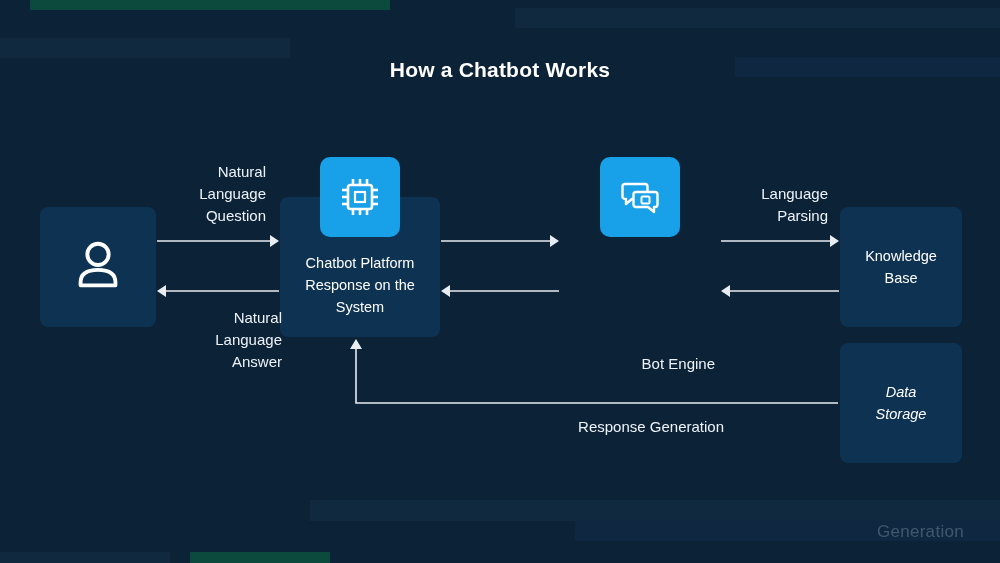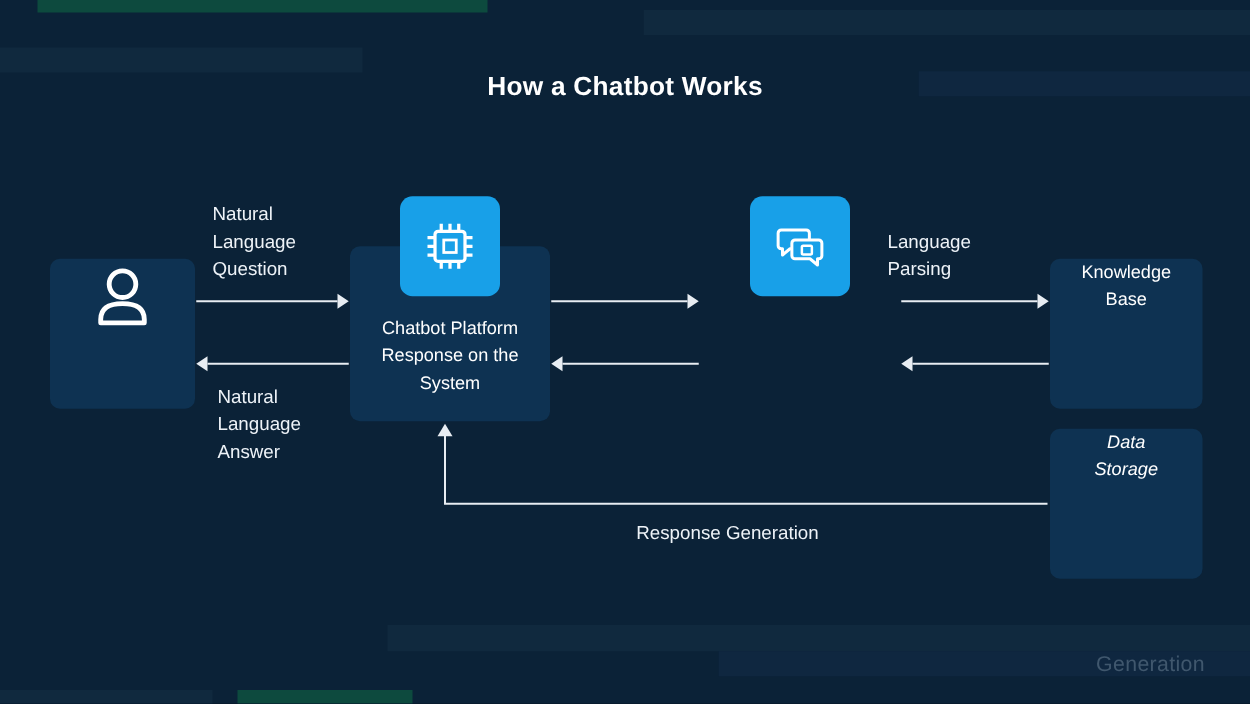--- a/index.html
+++ b/index.html
@@ -15,37 +15,37 @@
   .decor.teal{background:#0d4a3e;}
 
   .title{
     position:absolute;left:0;top:58px;width:100%;margin:0;
     text-align:center;font-size:21px;font-weight:700;color:#ffffff;
     letter-spacing:.2px;
   }
 
   .node{
     position:absolute;background:#0e3252;border-radius:8px;
-    display:flex;align-items:flex-start;justify-content:center;
+    display:flex;align-items:center;justify-content:center;
     text-align:center;color:#ffffff;
   }
   .node .node-label{font-size:14.5px;line-height:22px;}
   .node.big{width:160px;height:140px;align-items:flex-start;}
   .node.big .inner{padding-top:55px;width:100%;display:flex;justify-content:center;}
   .w130{max-width:132px;display:inline-block;}
   .w92{max-width:92px;display:inline-block;}
   .w70{max-width:70px;display:inline-block;font-style:italic;}
 
   .icon-badge{
     position:absolute;width:80px;height:80px;border-radius:10px;
     background:#18a0e8;display:flex;align-items:center;justify-content:center;
   }
 
   .edge-label{
-    position:absolute;text-align:left;font-size:15px;line-height:22px;color:#eef3f8;
+    position:absolute;text-align:right;font-size:15px;line-height:22px;color:#eef3f8;
   }
 
   .arrows{position:absolute;left:0;top:0;pointer-events:none;}
   .arrows line, .arrows polyline{stroke:#e8edf2;stroke-width:1.6;fill:none;}
   .arrows polygon{fill:#e8edf2;}
 
   .watermark{
     position:absolute;right:36px;top:522px;font-size:17px;color:#51687d;
     letter-spacing:.3px;opacity:.75;
   }
@@ -149,19 +149,20 @@
 
   <div class="node" style="left:840px;top:207px;width:122px;height:120px">
     <span class="node-label w92">Knowledge Base</span>
   </div>
 
   <div class="node" style="left:840px;top:343px;width:122px;height:120px">
     <span class="node-label w70">Data Storage</span>
   </div>
 
   <div class="edge-label" style="left:170px;top:161px;width:96px">Natural Language Question</div>
-  <div class="edge-label" style="left:174px;top:307px;width:96px">Natural Language Answer</div>
-  <div class="edge-label" style="left:710px;top:183px;width:96px">Language Parsing</div>
-  <div class="edge-label" style="left:509px;top:416px;width:200px">Response Generation</div>
+  <div class="edge-label" style="left:186px;top:307px;width:96px">Natural Language Answer</div>
+  <div class="edge-label" style="left:732px;top:183px;width:96px">Language Parsing</div>
+  <div class="edge-label" style="left:565px;top:353px;width:150px">Bot Engine</div>
+  <div class="edge-label" style="left:524px;top:416px;width:200px">Response Generation</div>
 
   <div class="watermark">Generation</div>
 
 </div>
 
 </body></html>

